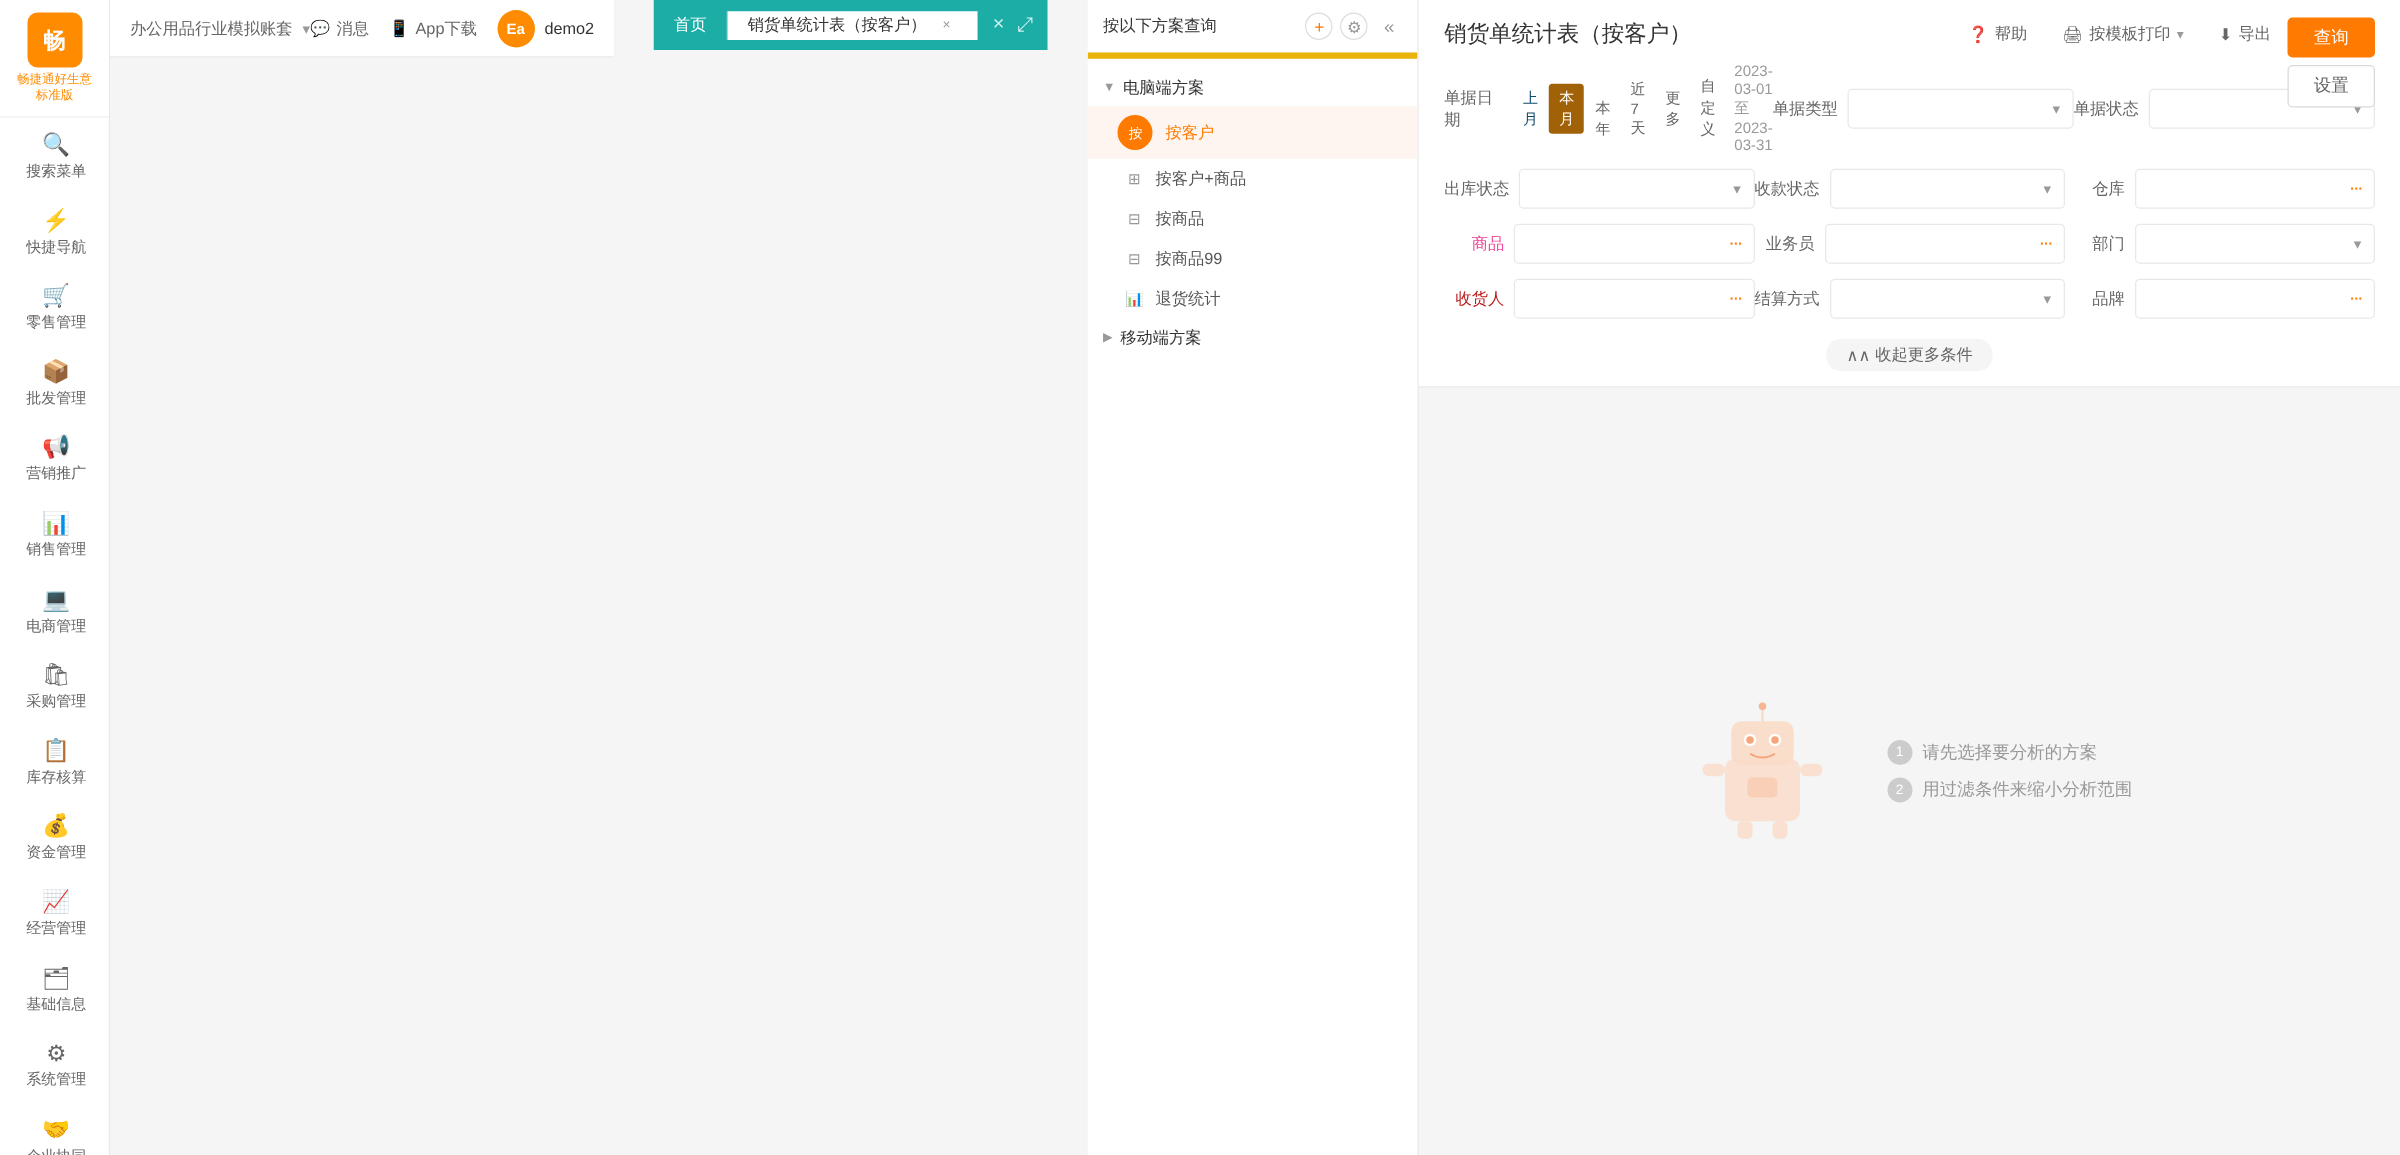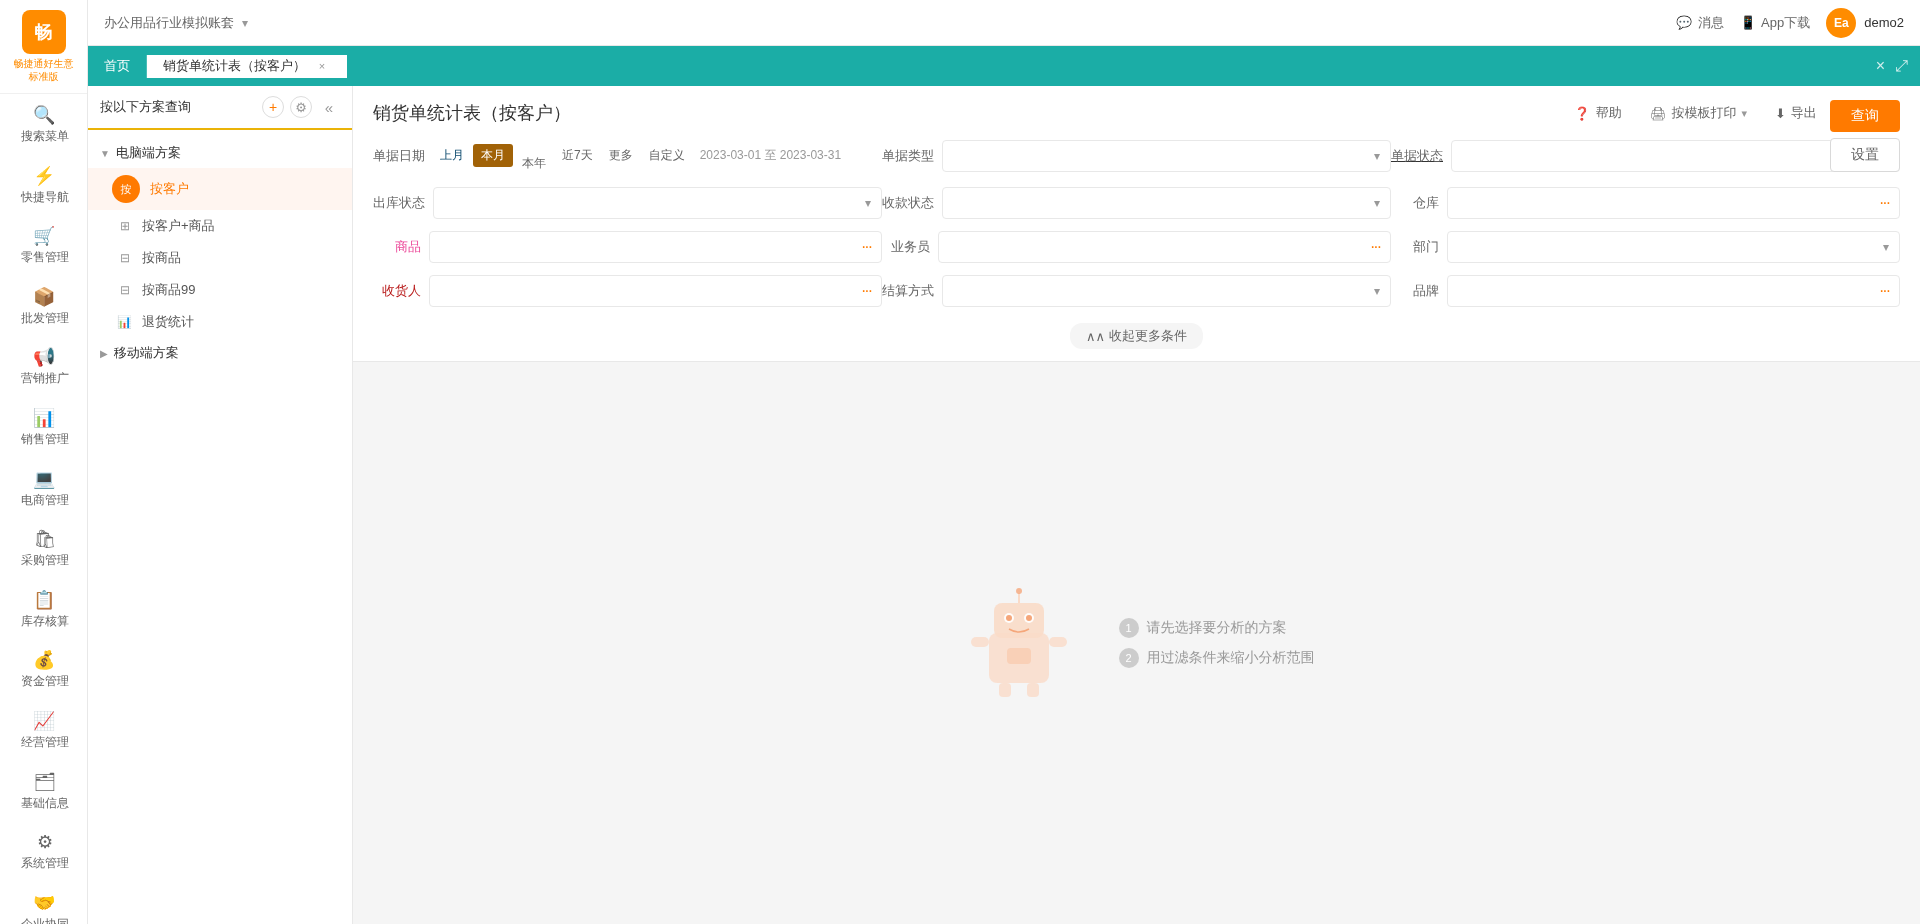--- a/index.html
+++ b/index.html
@@ -9,21 +9,21 @@
     .sidebar { width: 88px; background: #fff; display: flex; flex-direction: column; align-items: center; border-right: 1px solid #e8e8e8; flex-shrink: 0; }
     .sidebar-logo { width: 100%; display: flex; flex-direction: column; align-items: center; padding: 10px 5px; background: #fff; border-bottom: 1px solid #f0f0f0; }
     .sidebar-logo .logo-icon { width: 44px; height: 44px; background: #ff8c00; border-radius: 8px; display: flex; align-items: center; justify-content: center; color: white; font-size: 18px; font-weight: bold; }
     .sidebar-logo .logo-text { font-size: 10px; color: #ff8c00; margin-top: 3px; text-align: center; line-height: 1.3; }
     .sidebar-menu { width: 100%; flex: 1; overflow-y: auto; }
     .sidebar-item { display: flex; flex-direction: column; align-items: center; padding: 10px 5px; cursor: pointer; color: #666; font-size: 12px; border-left: 3px solid transparent; }
     .sidebar-item .s-icon { font-size: 18px; margin-bottom: 3px; }
     .sidebar-item .s-label { text-align: center; line-height: 1.3; }
 
     
-    .main-area { flex: 1; display: flex; flex-direction: column; overflow: hidden; }
+    .main-area { flex: 1; display: flex; flex-direction: row; overflow: hidden; gap: 32px; }
 
     
     .top-header { height: 46px; background: #fff; border-bottom: 1px solid #e8e8e8; display: flex; align-items: center; justify-content: space-between; padding: 0 16px; flex-shrink: 0; }
     .top-header-left { display: flex; align-items: center; gap: 8px; color: #666; font-size: 13px; }
     .top-header-left .dropdown-arrow { color: #999; font-size: 12px; }
     .top-header-right { display: flex; align-items: center; gap: 16px; }
     .header-btn { display: flex; align-items: center; gap: 5px; color: #666; font-size: 13px; cursor: pointer; }
     .user-avatar { width: 30px; height: 30px; background: #ff8c00; border-radius: 50%; display: flex; align-items: center; justify-content: center; color: white; font-size: 12px; font-weight: bold; overflow: hidden; }
 
     
@@ -35,21 +35,21 @@
     .tab.active .close-icon { color: #999; }
     .tab-spacer { flex: 1; }
     .tab-actions { display: flex; align-items: center; gap: 10px; padding: 0 12px; }
     .tab-action-btn { color: rgba(255,255,255,0.8); cursor: pointer; font-size: 16px; }
 
     
     .content-area { flex: 1; display: flex; overflow: hidden; background: #f5f5f5; }
 
     
     .scheme-panel { width: 265px; background: #fff; border-right: 1px solid #e8e8e8; flex-shrink: 0; display: flex; flex-direction: column; overflow: hidden; }
-    .scheme-panel-header { padding: 10px 12px; display: flex; align-items: center; justify-content: space-between; border-bottom: 2px solid #eab308; }
+    .scheme-panel-header { padding: 10px 12px; display: flex; align-items: center; justify-content: space-between; border-bottom: 5px solid #eab308; }
     .scheme-panel-header .title { font-size: 13px; color: #333; }
     .collapse-btn { width: 22px; height: 22px; display: flex; align-items: center; justify-content: center; cursor: pointer; color: #999; font-size: 16px; }
     .scheme-list { flex: 1; overflow-y: auto; padding: 8px 0; }
     .scheme-group { }
     .scheme-group-header { display: flex; align-items: center; padding: 6px 12px; cursor: pointer; color: #333; font-size: 13px; gap: 6px; }
     .scheme-item { display: flex; align-items: center; padding: 7px 12px 7px 28px; cursor: pointer; color: #555; font-size: 13px; gap: 8px; }
     .scheme-item.active { color: #ff7a00; background: #fff5f0; }
     .scheme-item .item-icon { width: 18px; height: 18px; display: flex; align-items: center; justify-content: center; font-size: 12px; }
     .scheme-item.active .scheme-circle { width: 28px; height: 28px; background: #ff7a00; border-radius: 50%; display: flex; align-items: center; justify-content: center; color: white; font-size: 11px; margin-left: -4px; margin-right: 2px; }
 
@@ -269,21 +269,21 @@
           </div>
 
           <div style="display:flex;align-items:center;flex:1;">
             <span style="min-width:56px;color:#666;font-size:13px;text-align:right;padding-right:8px;">单据类型</span>
             <div style="flex:1;display:flex;align-items:center;border:1px solid #e8e8e8;border-radius:4px;padding:0 10px;height:32px;background:#fff;">
               <span style="flex:1;"></span>
               <span style="color:#999;font-size:12px;">▾</span>
             </div>
           </div>
 
-          <div style="display:flex;align-items:center;flex:1;text-decoration:underline;">
+          <div style="display:flex;align-items:center;flex:1;">
             <span style="min-width:56px;color:#666;font-size:13px;text-align:right;padding-right:8px;">单据状态</span>
             <div style="flex:1;display:flex;align-items:center;border:1px solid #e8e8e8;border-radius:4px;padding:0 10px;height:32px;background:#fff;">
               <span style="flex:1;"></span>
               <span style="color:#999;font-size:12px;">▾</span>
             </div>
           </div>
         </div>
 
         <div style="display:flex;align-items:center;margin-bottom:12px;">
           <div style="display:flex;align-items:center;flex:1;">

